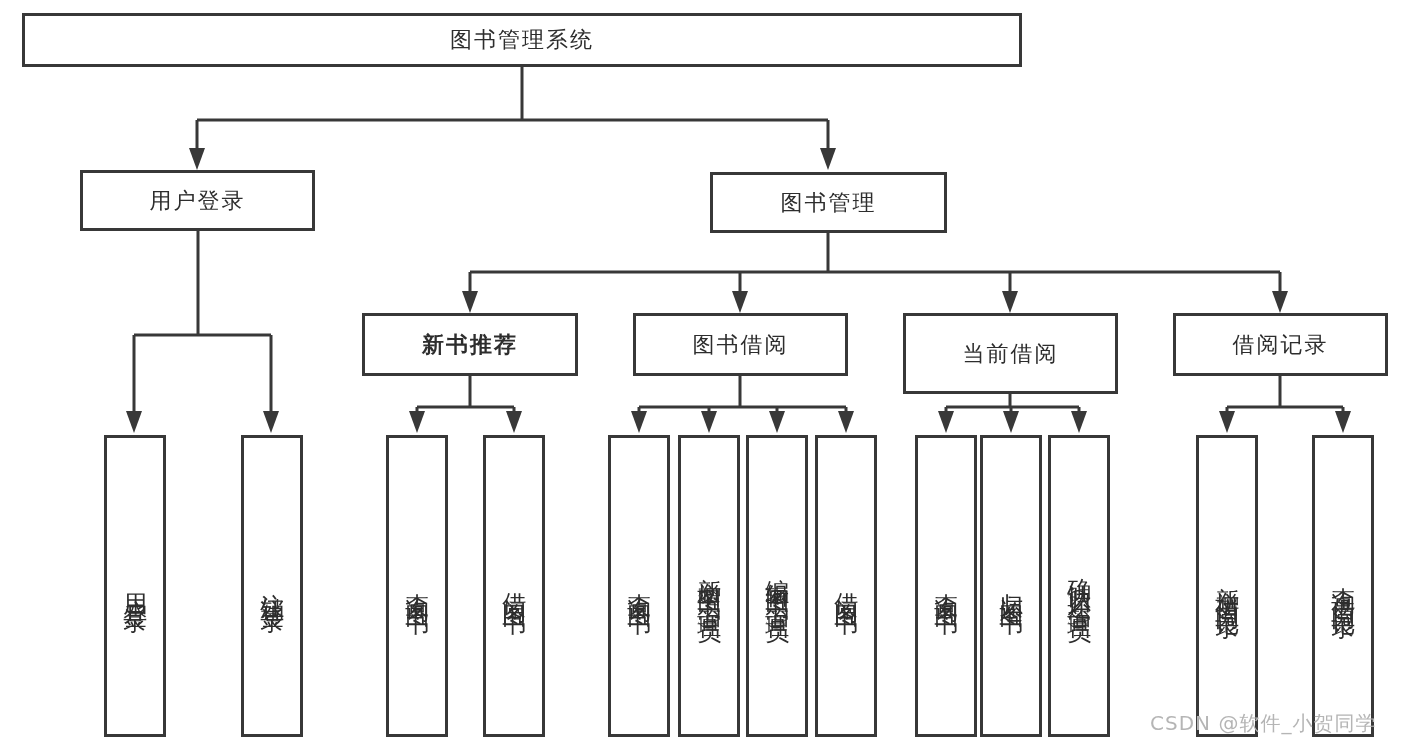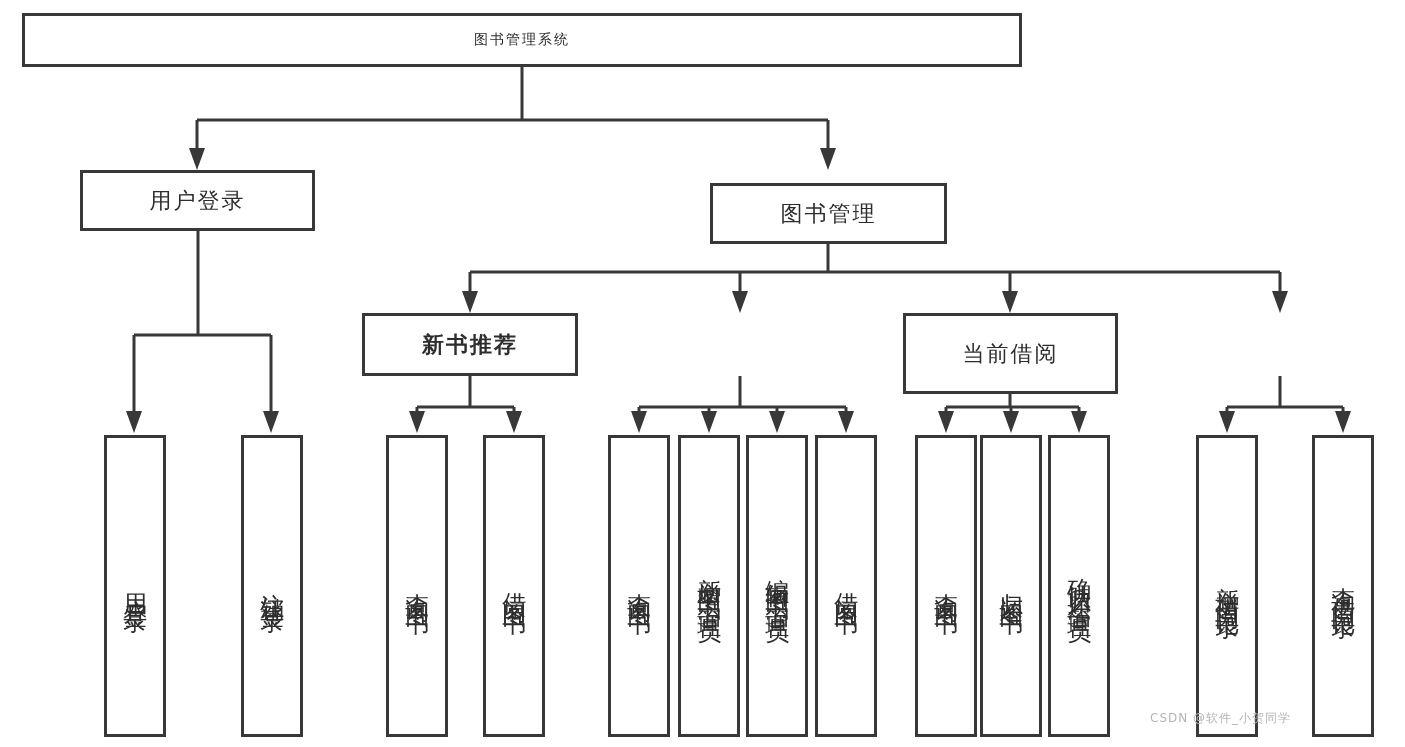--- a/index.html
+++ b/index.html
@@ -19,34 +19,34 @@
     box-sizing:border-box;
     z-index:2;
     color:#2d2d2d;
   }
   .hlabel{
     font-size:22px;
     letter-spacing:2px;
     color:#2d2d2d;
     white-space:nowrap;
   }
-  .root .hlabel{font-size:14px;}
+  .root .hlabel{font-size:22px;}
   .vlabel{
     writing-mode:vertical-rl;
     text-orientation:mixed;
     font-size:24px;
     letter-spacing:6px;
     line-height:1.1;
     color:#2d2d2d;
   }
   .watermark{
     position:absolute;
     left:1150px;top:710px;
     z-index:3;
-    font-size:12px;
+    font-size:20px;
     color:#b5b5b5;
     letter-spacing:1px;
     white-space:nowrap;
   }
 </style>
 </head>
 <body>
 
 <div class="canvas">
 
@@ -97,29 +97,35 @@
     </g>
   </svg>
 
   <div class="node root" style="left:22px;top:13px;width:1000px;height:54px;">
     <span class="hlabel">图书管理系统</span>
   </div>
 
   <div class="node" style="left:80px;top:170px;width:235px;height:61px;">
     <span class="hlabel">用户登录</span>
   </div>
-  <div class="node" style="left:710px;top:183px;width:237px;height:61px;">
+  <div class="node" style="left:710px;top:172px;width:237px;height:61px;">
     <span class="hlabel">图书管理</span>
   </div>
 
   <div class="node" style="left:362px;top:313px;width:216px;height:63px;font-weight:bold;">
     <span class="hlabel">新书推荐</span>
   </div>
+  <div class="node" style="left:633px;top:313px;width:215px;height:63px;">
+    <span class="hlabel">图书借阅</span>
+  </div>
   <div class="node" style="left:903px;top:313px;width:215px;height:81px;">
     <span class="hlabel">当前借阅</span>
+  </div>
+  <div class="node" style="left:1173px;top:313px;width:215px;height:63px;">
+    <span class="hlabel">借阅记录</span>
   </div>
 
   <div class="node" style="left:104px;top:435px;width:62px;height:302px;">
     <span class="vlabel">用户登录</span>
   </div>
   <div class="node" style="left:241px;top:435px;width:62px;height:302px;">
     <span class="vlabel">注销登录</span>
   </div>
 
   <div class="node" style="left:386px;top:435px;width:62px;height:302px;">

